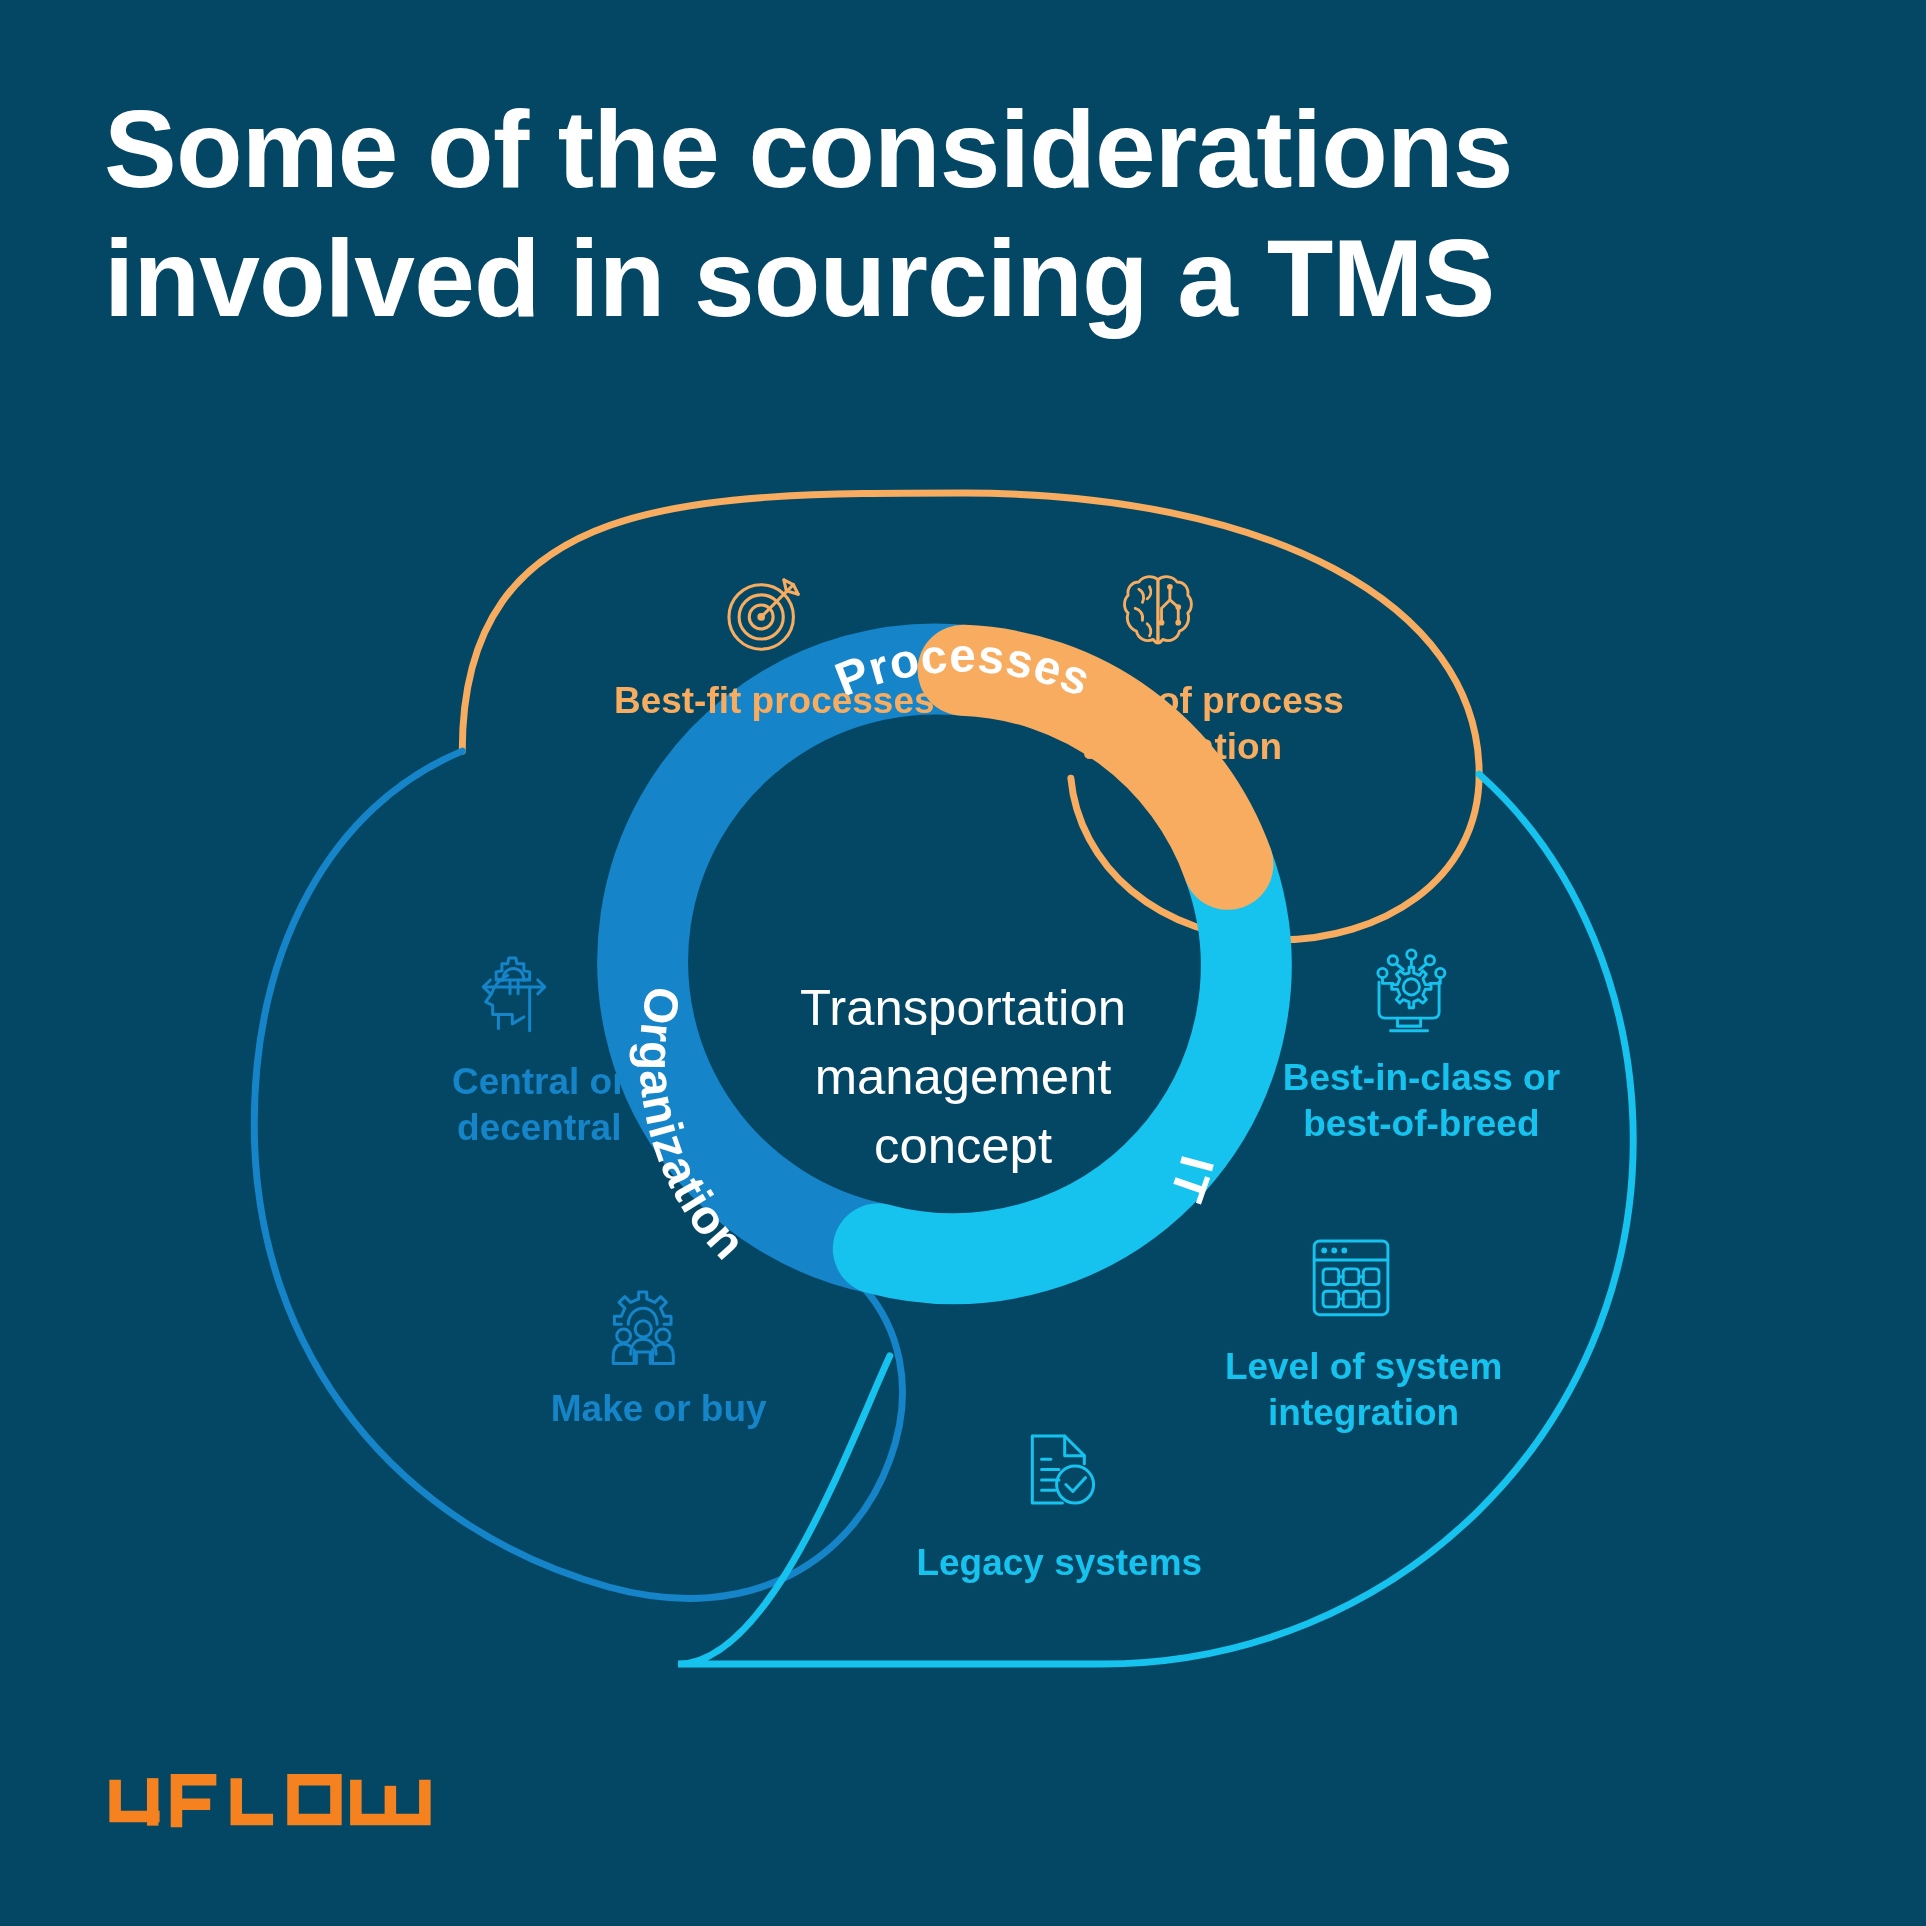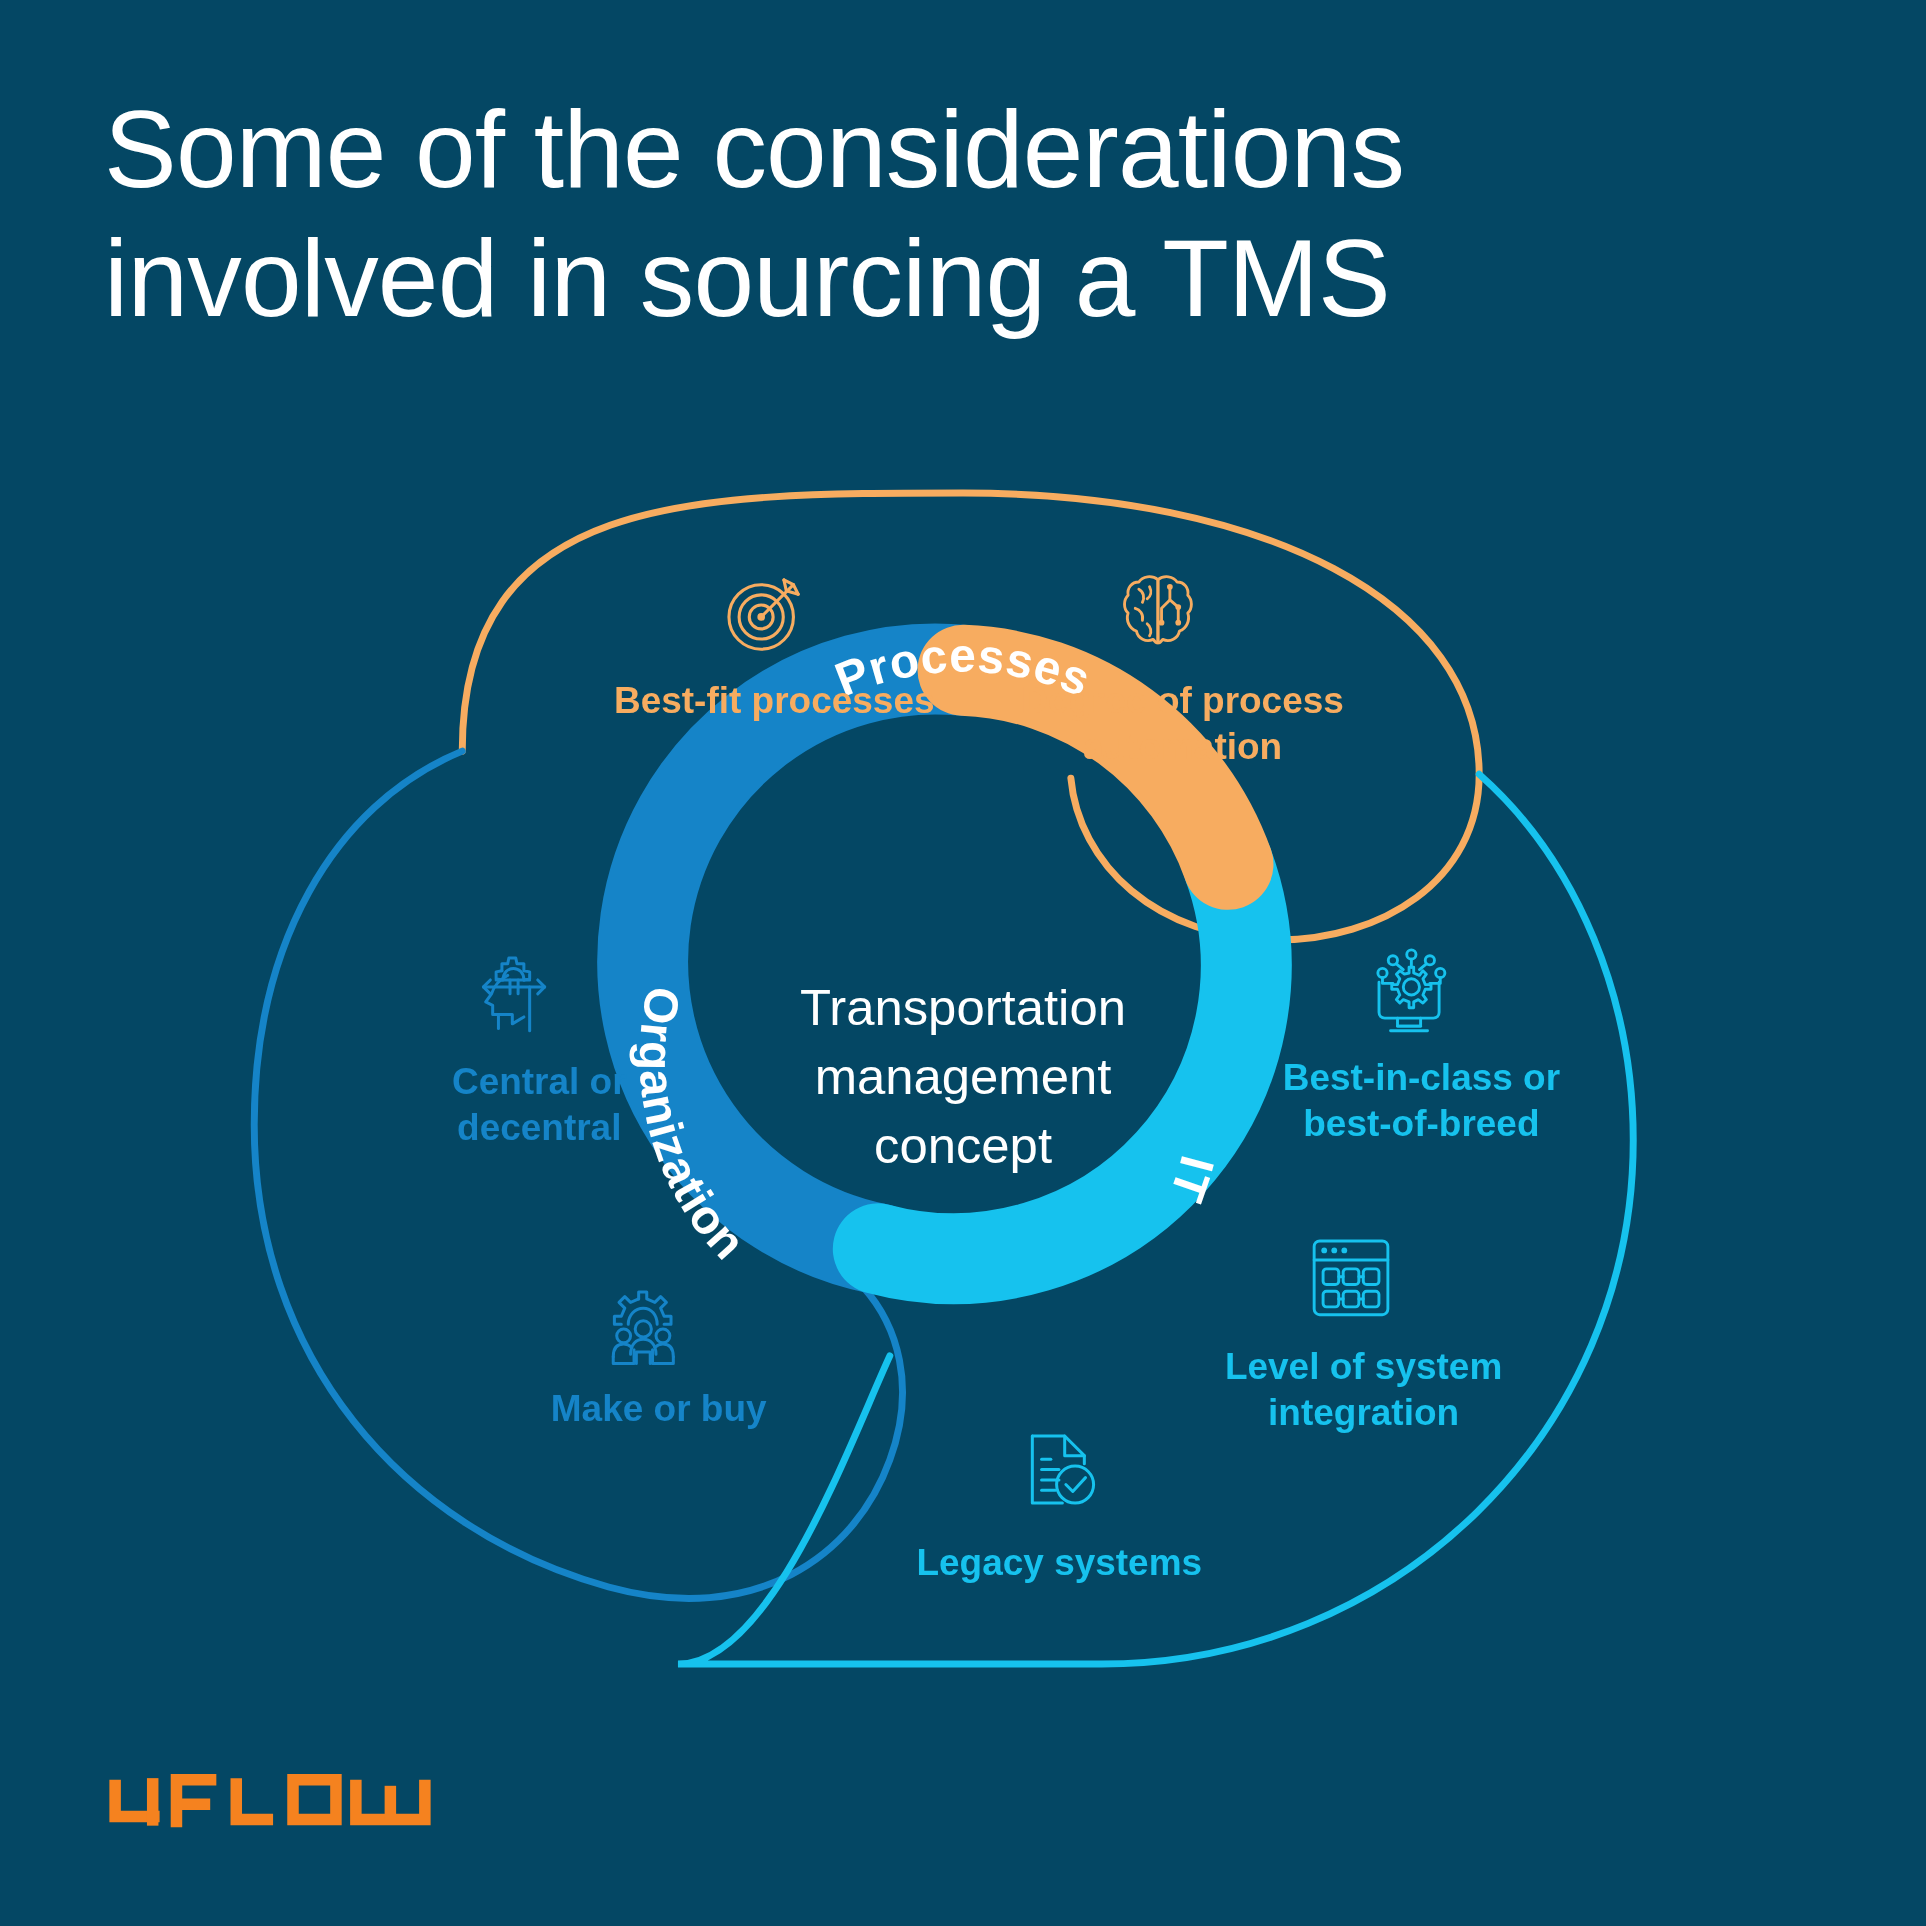--- a/index.html
+++ b/index.html
@@ -15,21 +15,21 @@
     overflow: hidden;
     font-family: "Liberation Sans", sans-serif;
   }
   #title {
     position: absolute;
     left: 104px;
     top: 85px;
     width: 1695px;
     color: #ffffff;
     font-size: 109px;
-    font-weight: normal;
+    font-weight: bold;
     line-height: 1.18;
     letter-spacing: -0.8px;
     white-space: pre-line;
   }
   #diagram {
     position: absolute;
     left: 0;
     top: 0;
     width: 1926px;
     height: 1926px;

